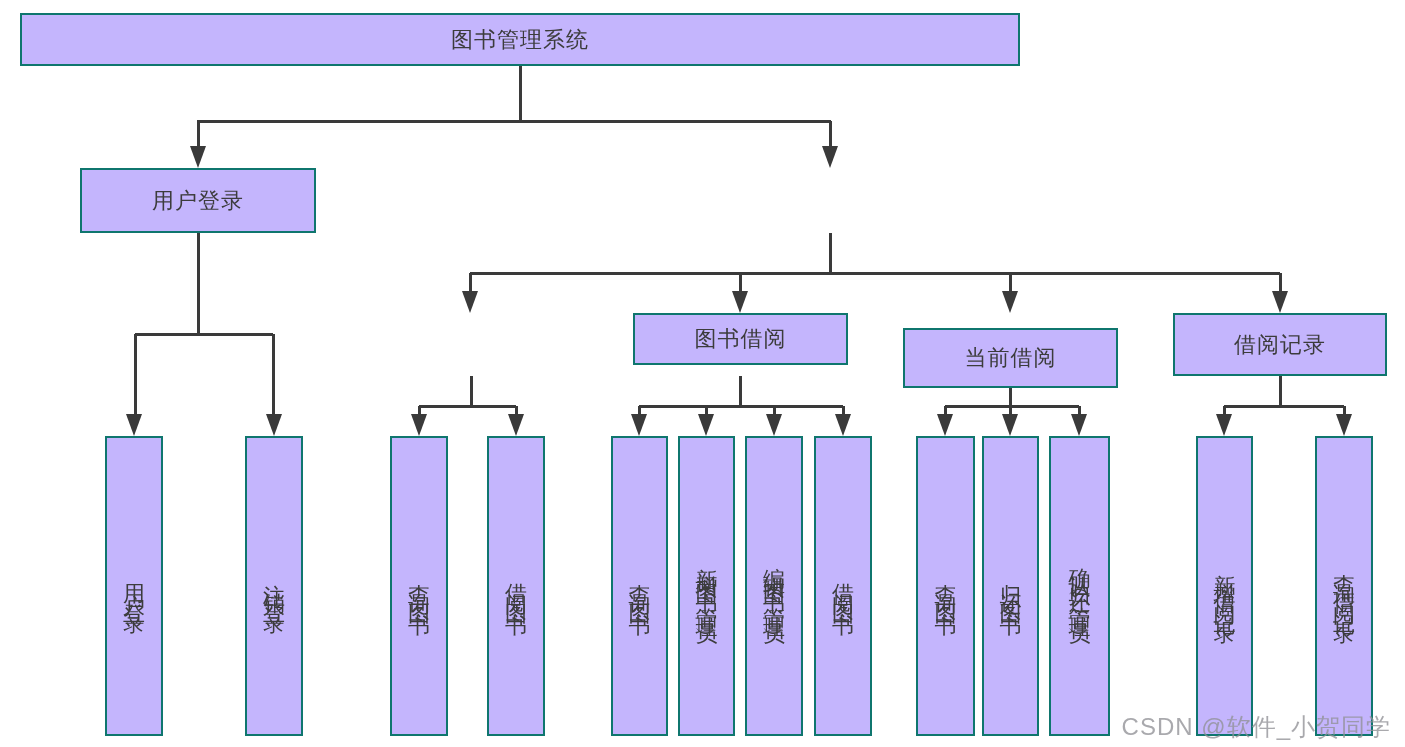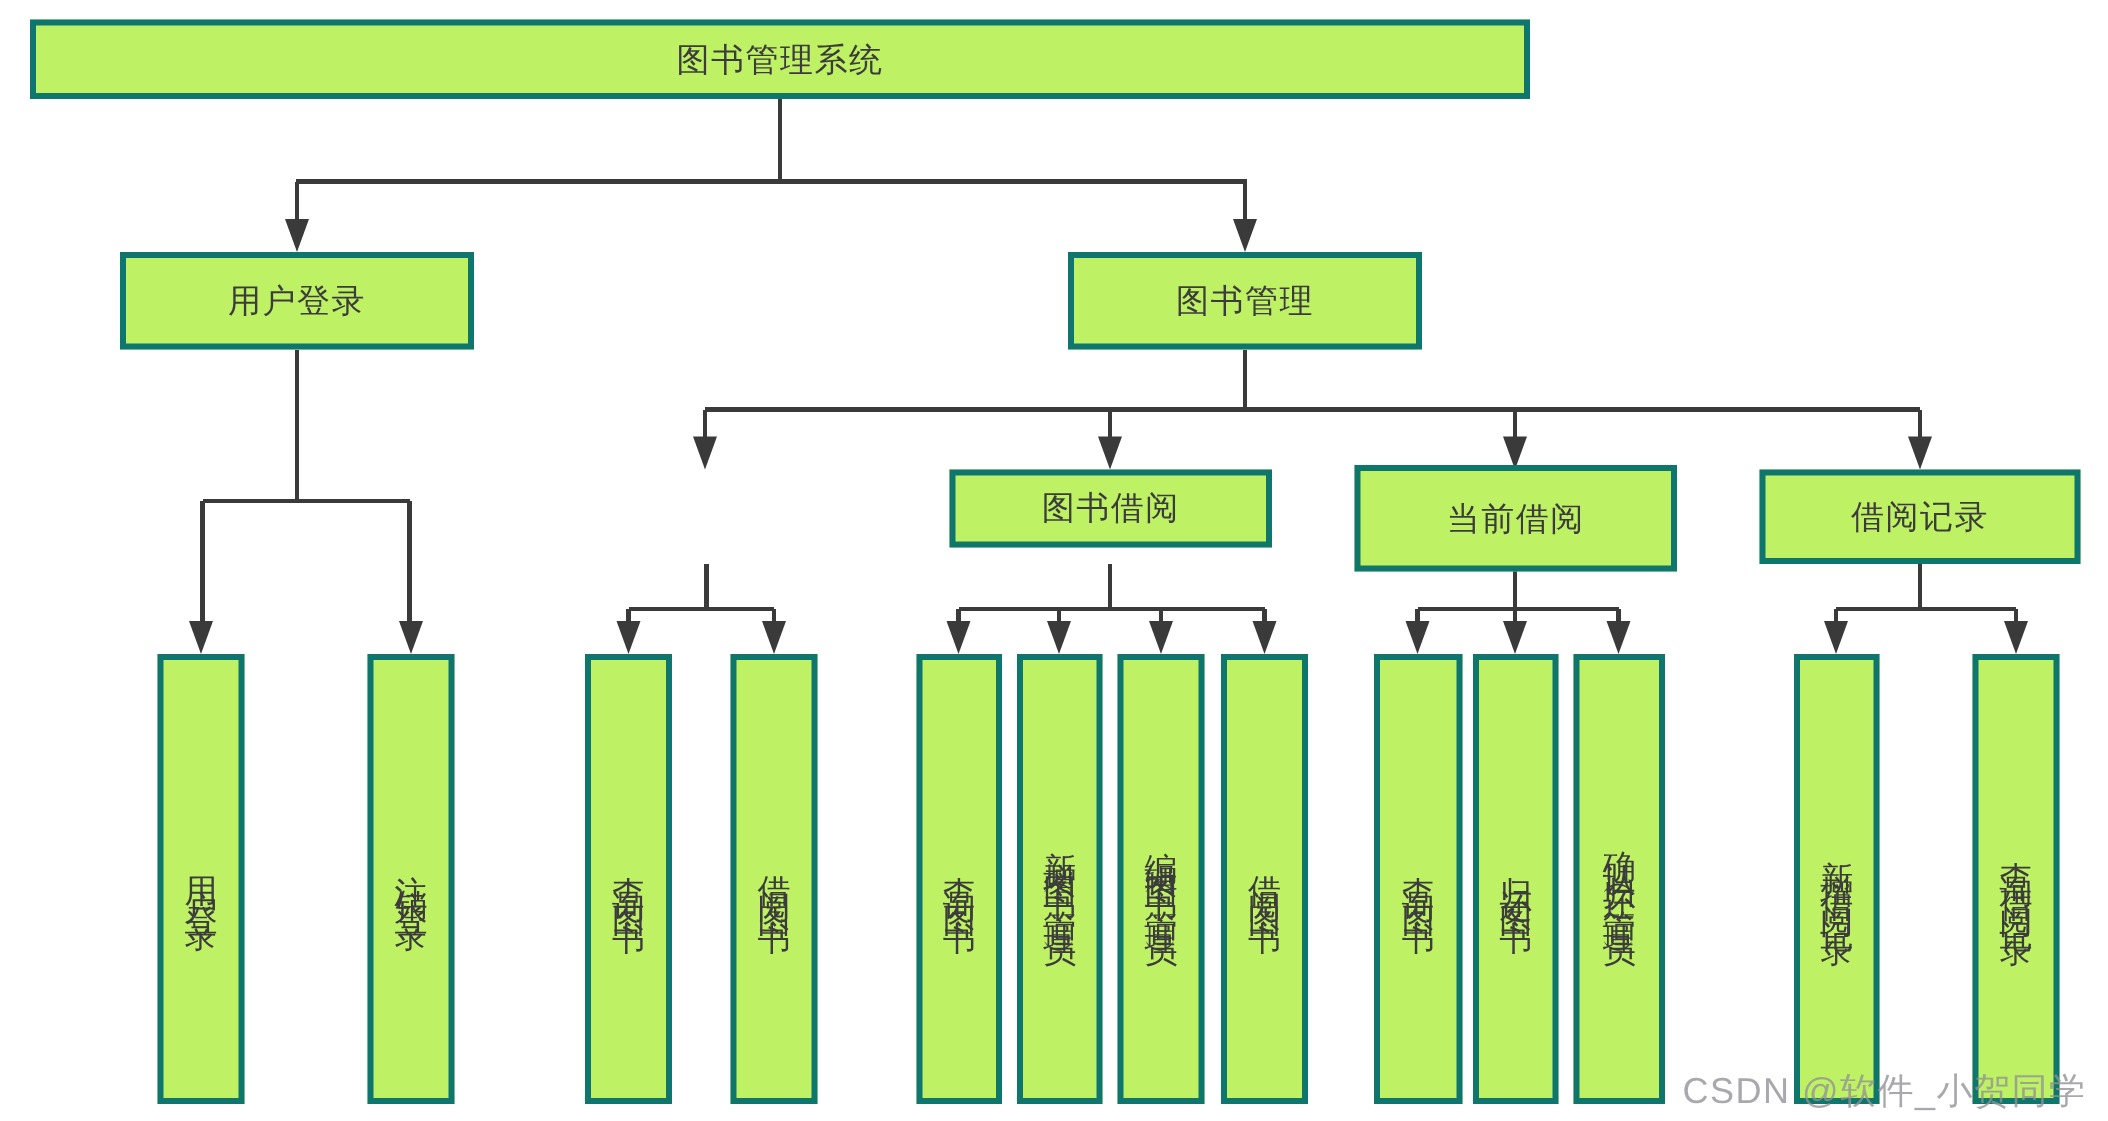--- a/index.html
+++ b/index.html
@@ -7,22 +7,22 @@
     position:relative;
     width:1405px;height:747px;
     background:#ffffff;
     font-family:"Liberation Sans","DejaVu Sans",sans-serif;
     overflow:hidden;
   }
   #wires{position:absolute;left:0;top:0;width:1405px;height:747px;z-index:1;}
   .node{
     position:absolute;
     box-sizing:border-box;
-    border:4px solid #0f766e;
-    background:#bef264;
+    border:2px solid #0f766e;
+    background:#c4b5fd;
     display:flex;align-items:center;justify-content:center;
     color:#3c3c3c;
     font-size:22px;
     letter-spacing:1px;
     z-index:2;
     text-align:center;
   }
   .node.leaf .vtext{
     writing-mode:vertical-lr;
     text-orientation:mixed;
@@ -79,28 +79,25 @@
     </g>
   </svg>
 
   <div class="node" style="left:20px;top:13px;width:1000px;height:53px">
     <span>图书管理系统</span>
   </div>
 
   <div class="node" style="left:80px;top:168px;width:236px;height:65px">
     <span>用户登录</span>
   </div>
-  <div class="node" style="left:712px;top:168px;width:236px;height:65px">
-    <span>图书管理</span>
-  </div>
 
   <div class="node" style="left:633px;top:313px;width:215px;height:52px">
     <span>图书借阅</span>
   </div>
-  <div class="node" style="left:903px;top:310px;width:215px;height:71px">
+  <div class="node" style="left:903px;top:328px;width:215px;height:60px">
     <span>当前借阅</span>
   </div>
   <div class="node" style="left:1173px;top:313px;width:214px;height:63px">
     <span>借阅记录</span>
   </div>
 
   <div class="node leaf" style="left:105px;top:436px;width:58px;height:300px">
     <span class="vtext">用户登录</span>
   </div>
   <div class="node leaf" style="left:245px;top:436px;width:58px;height:300px">

